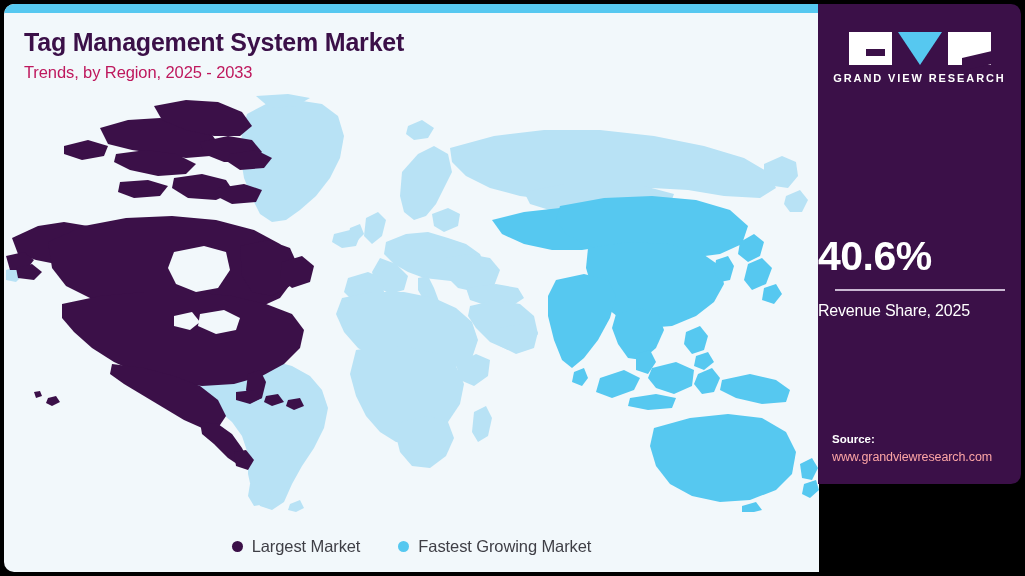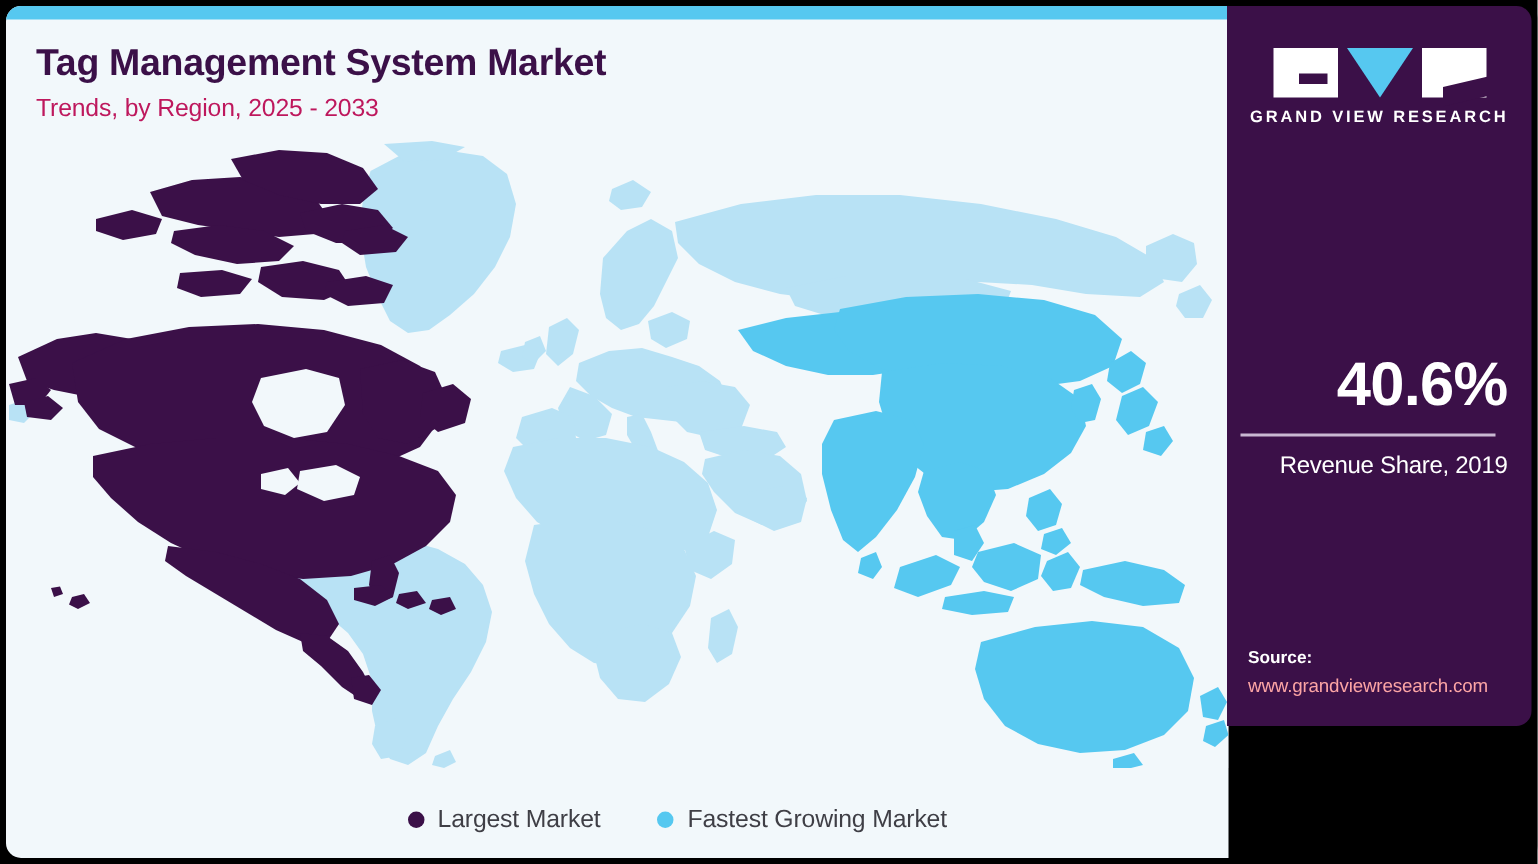--- a/index.html
+++ b/index.html
@@ -28,21 +28,21 @@
   .subtitle{
     margin:6px 0 0 0;font-size:16.5px;font-weight:normal;color:#be185d;
     line-height:1.2;letter-spacing:-0.1px;
   }
   
   .map-wrap{position:absolute;left:0px;top:88px;width:815px;height:420px;}
   .map-wrap svg{display:block;width:100%;height:100%;}
   
   .legend{
     position:absolute;left:0;top:533px;width:815px;
-    display:flex;justify-content:center;align-items:center;gap:38px;margin-left:40px;
+    display:flex;justify-content:center;align-items:center;gap:38px;
   }
   .legend-item{display:flex;align-items:center;gap:9px;}
   .legend-dot{width:11px;height:11px;border-radius:50%;display:block;}
   .legend-label{font-size:16.5px;color:#3F3F46;letter-spacing:-0.1px;}
   
   .right-panel{
     position:absolute;left:818px;top:4px;width:203px;height:480px;
     background:#3B1048;border-radius:0 10px 10px 0;overflow:hidden;
   }
   .logo{
@@ -64,21 +64,21 @@
     background:#3B1048;transform:skewY(-13deg);transform-origin:right bottom;
   }
   .logo-v{
     width:0;height:0;border-left:22px solid transparent;
     border-right:22px solid transparent;border-top:33px solid #56C8F0;
   }
   .logo-text{
     font-size:11px;font-weight:bold;color:#FFFFFF;letter-spacing:1.9px;
     white-space:nowrap;
   }
-  .stat{position:absolute;left:0;right:16px;top:232px;text-align:right;}
+  .stat{position:absolute;left:0;right:0;top:232px;text-align:left;}
   .stat-value{
     font-size:41px;font-weight:bold;color:#FFFFFF;line-height:1;
     letter-spacing:-0.5px;
   }
   .stat-divider{
     width:170px;height:2px;background:#C9B8D2;margin:12px auto 9px auto;
   }
   .stat-caption{
     font-size:16px;color:#FFFFFF;line-height:1.35;letter-spacing:-0.2px;
   }
@@ -266,21 +266,21 @@
         <span class="logo-g"></span>
         <span class="logo-v"></span>
         <span class="logo-r"></span>
       </div>
       <div class="logo-text">GRAND VIEW RESEARCH</div>
     </div>
 
     <div class="stat">
       <div class="stat-value">40.6%</div>
       <div class="stat-divider"></div>
-      <div class="stat-caption">Revenue Share, 2019</div>
+      <div class="stat-caption">Revenue Share, 2025</div>
     </div>
 
     <div class="source">
       <div class="source-label">Source:</div>
       <div class="source-url">www.grandviewresearch.com</div>
     </div>
   </div>
 
 </div>
 

